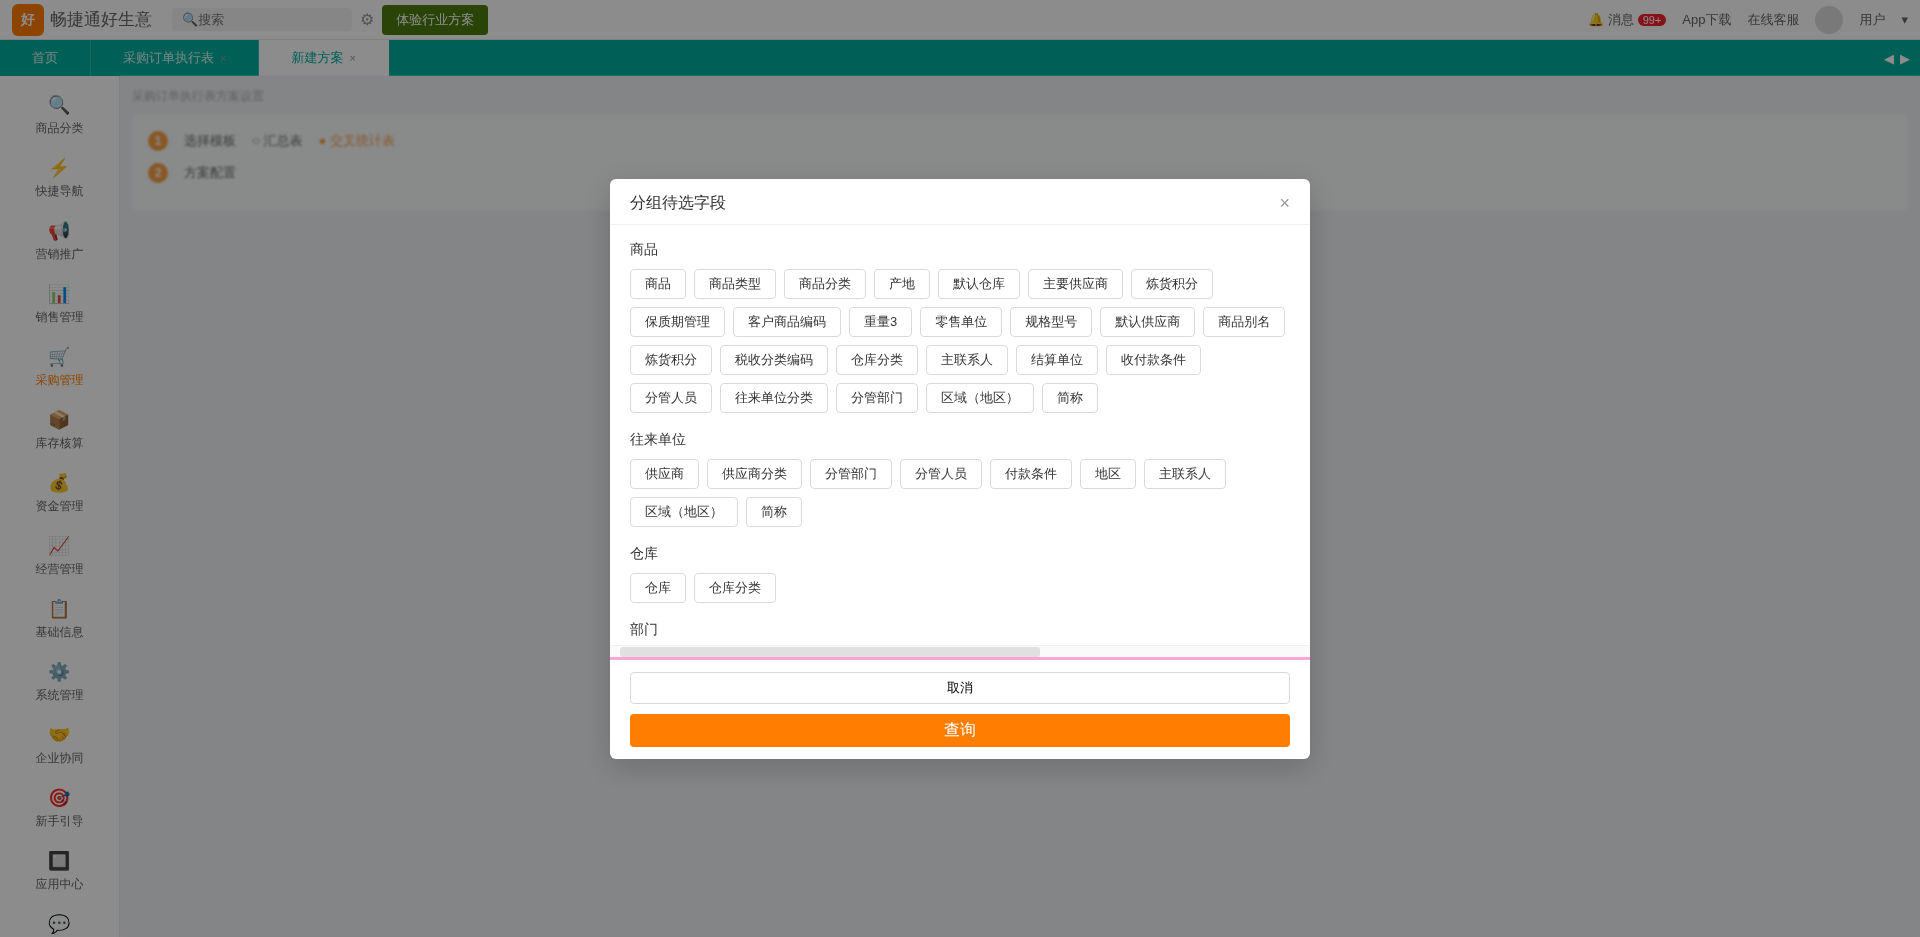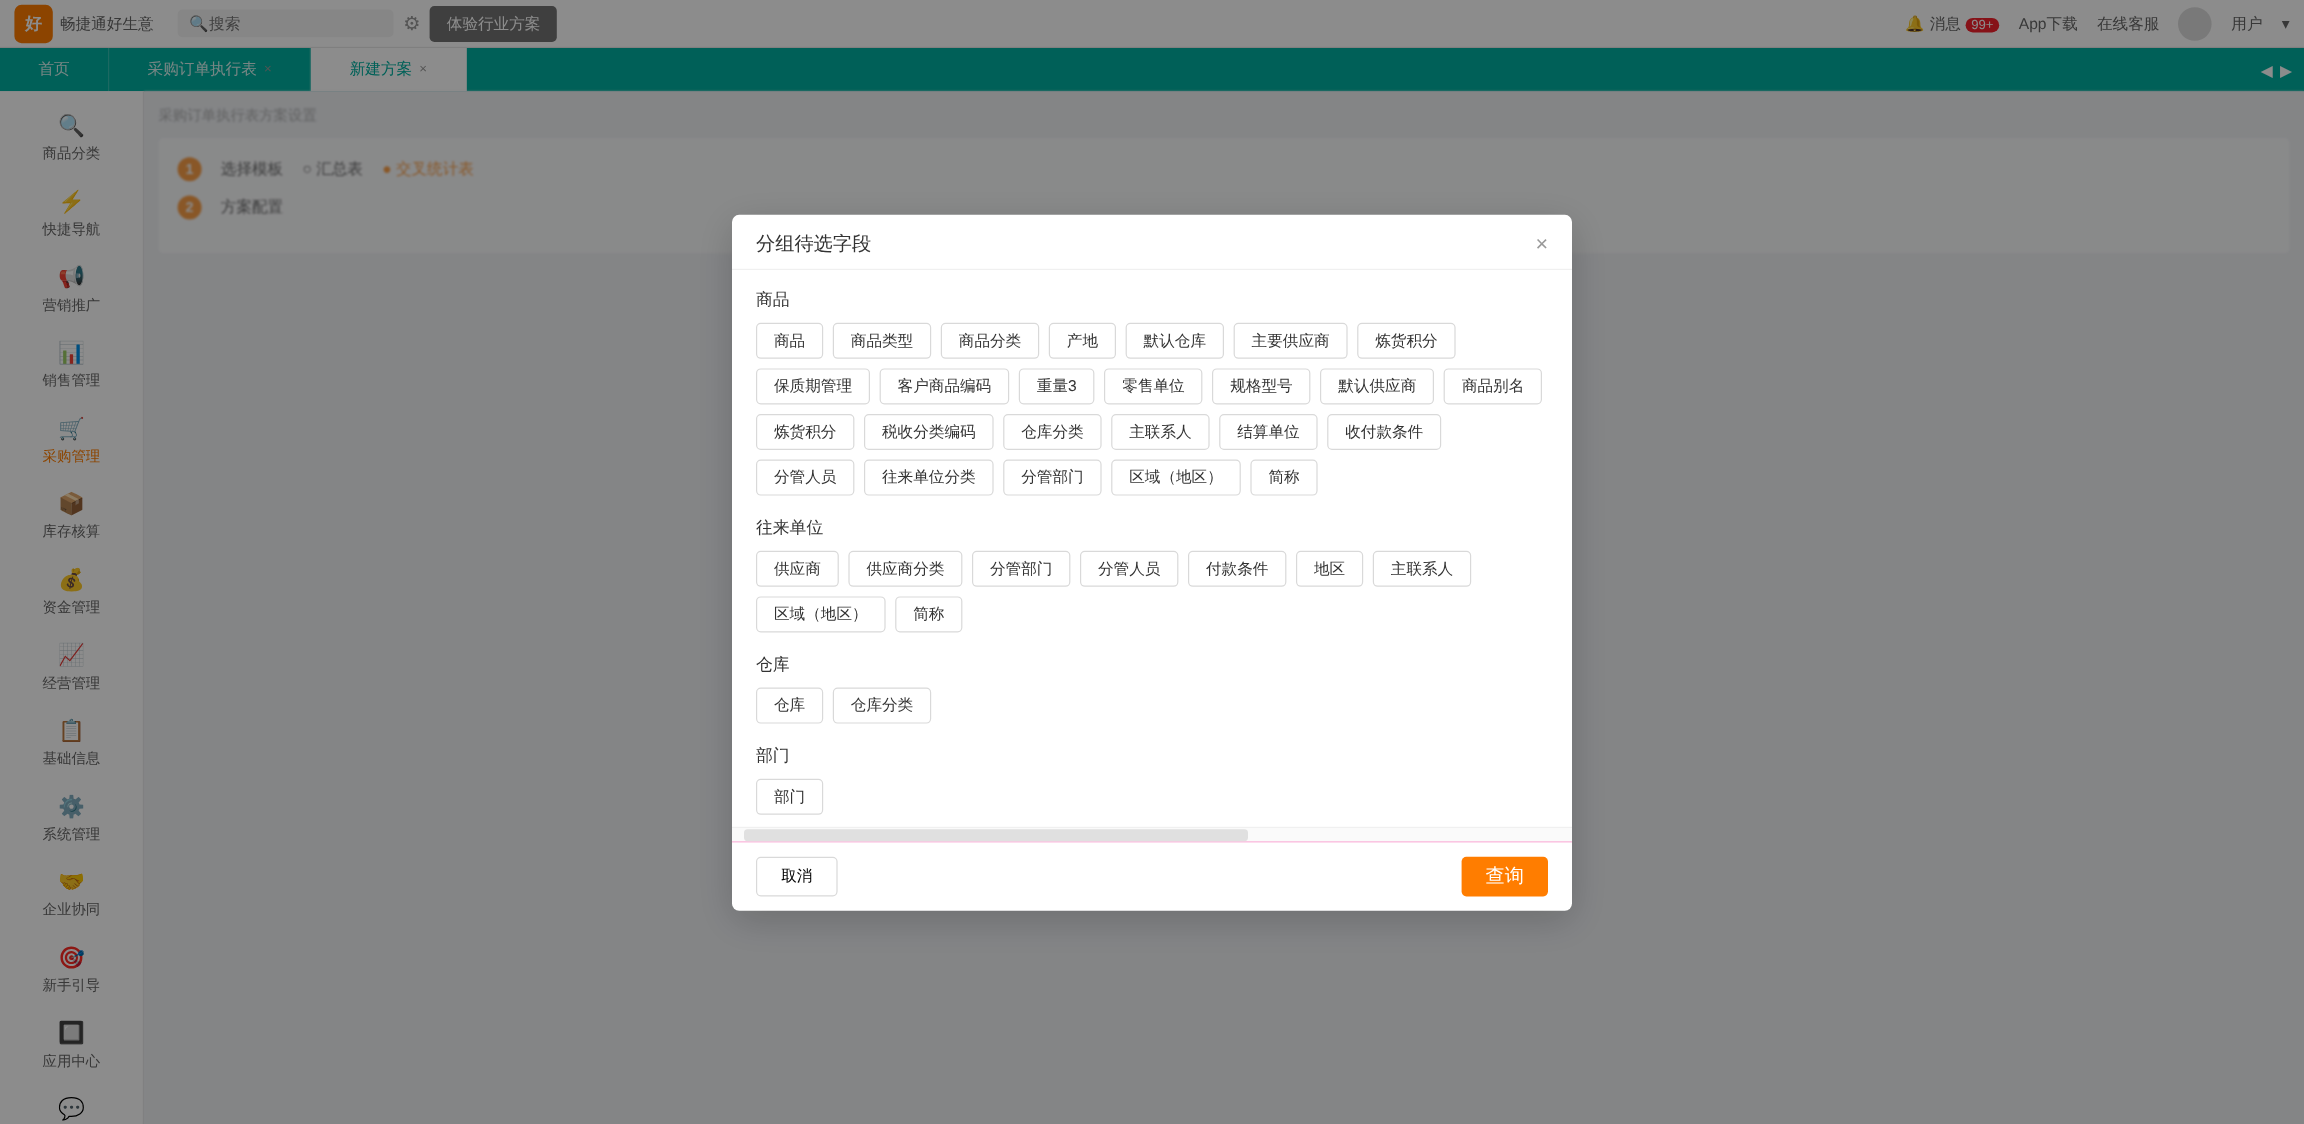--- a/index.html
+++ b/index.html
@@ -20,34 +20,34 @@
       align-items: center;
       gap: 6px;
     }
     .logo-icon {
       width: 32px; height: 32px;
       background: #ff7d00;
       border-radius: 6px;
       display: flex; align-items: center; justify-content: center;
       color: white; font-weight: bold; font-size: 14px;
     }
-    .logo-text { font-size: 13px; color: #666; }
+    .logo-text { font-size: 17px; color: #666; }
     .header-center {
       display: flex; align-items: center; gap: 8px; flex: 1; margin: 0 20px;
     }
     .header-search {
       display: flex; align-items: center;
       background: #f5f5f5; border-radius: 4px;
       padding: 4px 10px; width: 180px;
     }
     .header-search input {
       border: none; background: transparent; font-size: 13px; outline: none; width: 140px;
     }
     .trial-btn {
-      background: #737373; color: white; border: none; border-radius: 4px;
+      background: #4d7c0f; color: white; border: none; border-radius: 4px;
       padding: 6px 14px; font-size: 13px; cursor: pointer;
     }
     .header-right {
       display: flex; align-items: center; gap: 16px; font-size: 13px; color: #666;
     }
     .badge { background: #f5222d; color: white; border-radius: 10px; padding: 0 5px; font-size: 11px; }
 
     
     .nav-tabs {
       height: 36px;
@@ -142,21 +142,22 @@
       cursor: pointer; color: #999; font-size: 18px;
     }
     .modal-body {
       padding: 16px 20px;
       overflow-y: auto;
       flex: 1;
     }
     .modal-footer {
       display: flex; justify-content: space-between; gap: 10px;
       padding: 12px 20px;
-      border-top: 1px solid #f9a8d4;
+      border-top: 3px solid #f9a8d4;
+      flex-direction: column;
     }
     .btn-cancel {
       border: 1px solid #d9d9d9; background: #fff;
       padding: 6px 20px; border-radius: 4px;
       cursor: pointer; font-size: 13px;
     }
     .btn-confirm {
       background: #ff7d00; color: white; border: none;
       padding: 6px 20px; border-radius: 4px;
       cursor: pointer; font-size: 16px;

